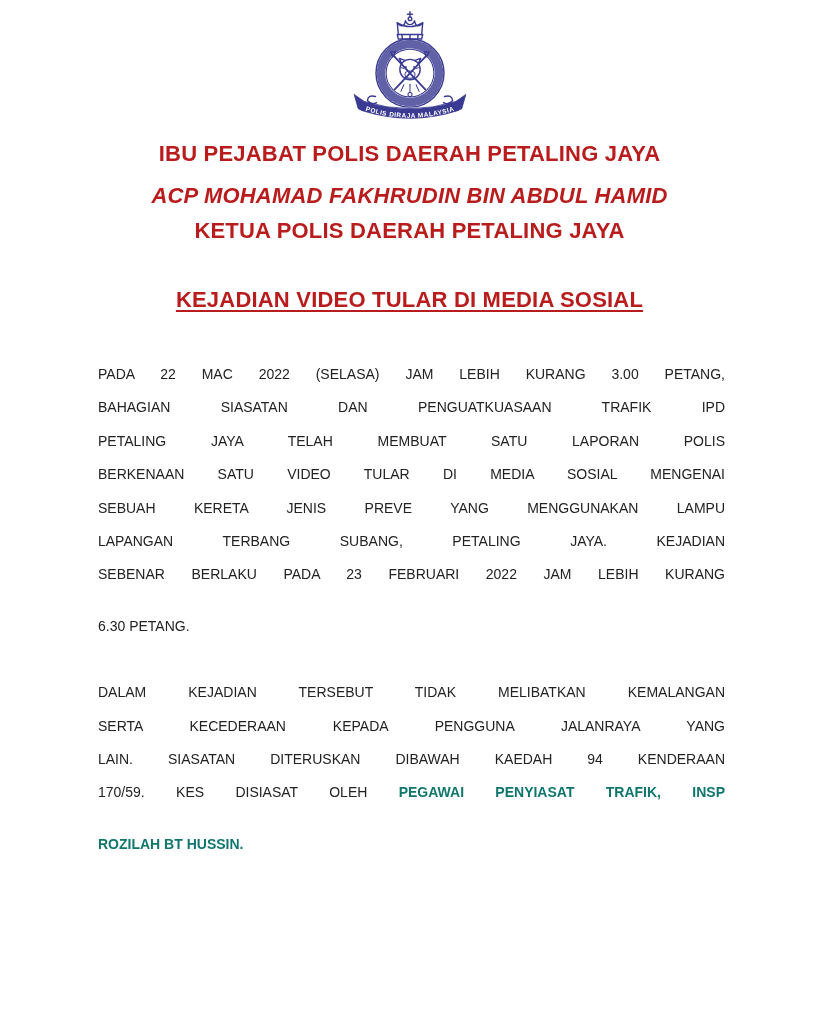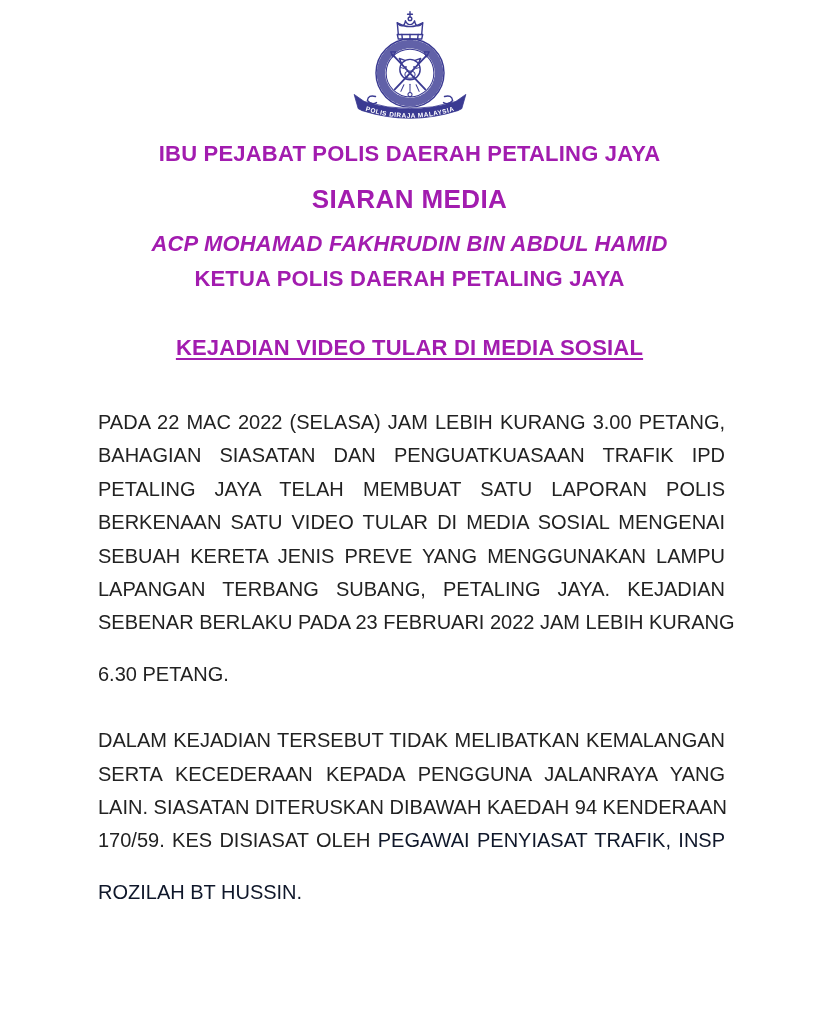--- a/index.html
+++ b/index.html
@@ -15,54 +15,54 @@
   }
   .logo-wrap {
     width: 132px;
     margin: 10px auto 0;
     display: block;
   }
   .logo-wrap svg { display: block; width: 132px; height: 114px; }
   .hdr {
     text-align: center;
     font-weight: bold;
-    color: #a21caf;
+    color: #b91c1c;
     letter-spacing: 0.2px;
   }
   .h-office   { margin-top: 17px; font-size: 22px; line-height: 25px; }
   .h-doctype  { margin-top: 19px; font-size: 26px; line-height: 29px; letter-spacing: 0.4px; }
   .h-officer  { margin-top: 17px; font-size: 22px; line-height: 25px; font-style: italic; }
   .h-officer2 { margin-top: 10px; font-size: 22px; line-height: 25px; }
   .h-subject  {
     margin-top: 44px; font-size: 22px; line-height: 25px;
     text-decoration: underline;
     text-underline-offset: 3px;
     text-decoration-thickness: 2px;
   }
   .para {
     margin-left: 98px;
     margin-right: 94px;
-    font-size: 20px;
+    font-size: 14px;
     color: #222222;
   }
   .para-1 { margin-top: 46px; }
   .para-2 { margin-top: 33px; }
   .jline {
     line-height: 33.4px;
     text-align: justify;
     text-align-last: justify;
     white-space: nowrap;
     overflow: visible;
   }
   .jline.last {
     text-align: left;
     text-align-last: left;
     margin-top: 18px;
   }
-  .jline b { font-weight: normal; color: #0f172a; }
+  .jline b { font-weight: bold; color: #0f766e; }
 </style>
 </head>
 <body>
 
 <div class="page">
 
   <div class="logo-wrap">
     <svg viewBox="0 0 130 112" xmlns="http://www.w3.org/2000/svg">
       <g stroke="#3a3a92" fill="none" stroke-width="1.4" stroke-linecap="round" stroke-linejoin="round">
 
@@ -124,21 +124,20 @@
         <path id="ribbonTextPath" d="M23,99.5 Q65,112.5 107,99.5" fill="none" stroke="none"></path>
         <text font-size="6.4" font-weight="bold" fill="#ffffff" font-family="Liberation Sans, sans-serif" letter-spacing="0.5">
           <textPath href="#ribbonTextPath" startOffset="50%" text-anchor="middle">POLIS DIRAJA MALAYSIA</textPath>
         </text>
       </g>
     </svg>
   </div>
 
   <div class="hdr h-office">IBU PEJABAT POLIS DAERAH PETALING JAYA</div>
 
-  <div class="hdr h-doctype">SIARAN MEDIA</div>
 
   <div class="hdr h-officer">ACP MOHAMAD FAKHRUDIN BIN ABDUL HAMID</div>
 
   <div class="hdr h-officer2">KETUA POLIS DAERAH PETALING JAYA</div>
 
   <div class="hdr h-subject">KEJADIAN VIDEO TULAR DI MEDIA SOSIAL</div>
 
   <div class="para para-1">
       <div class="jline"><span>PADA 22 MAC 2022 (SELASA) JAM LEBIH KURANG 3.00 PETANG,</span></div>
       <div class="jline"><span>BAHAGIAN SIASATAN DAN PENGUATKUASAAN TRAFIK IPD</span></div>

